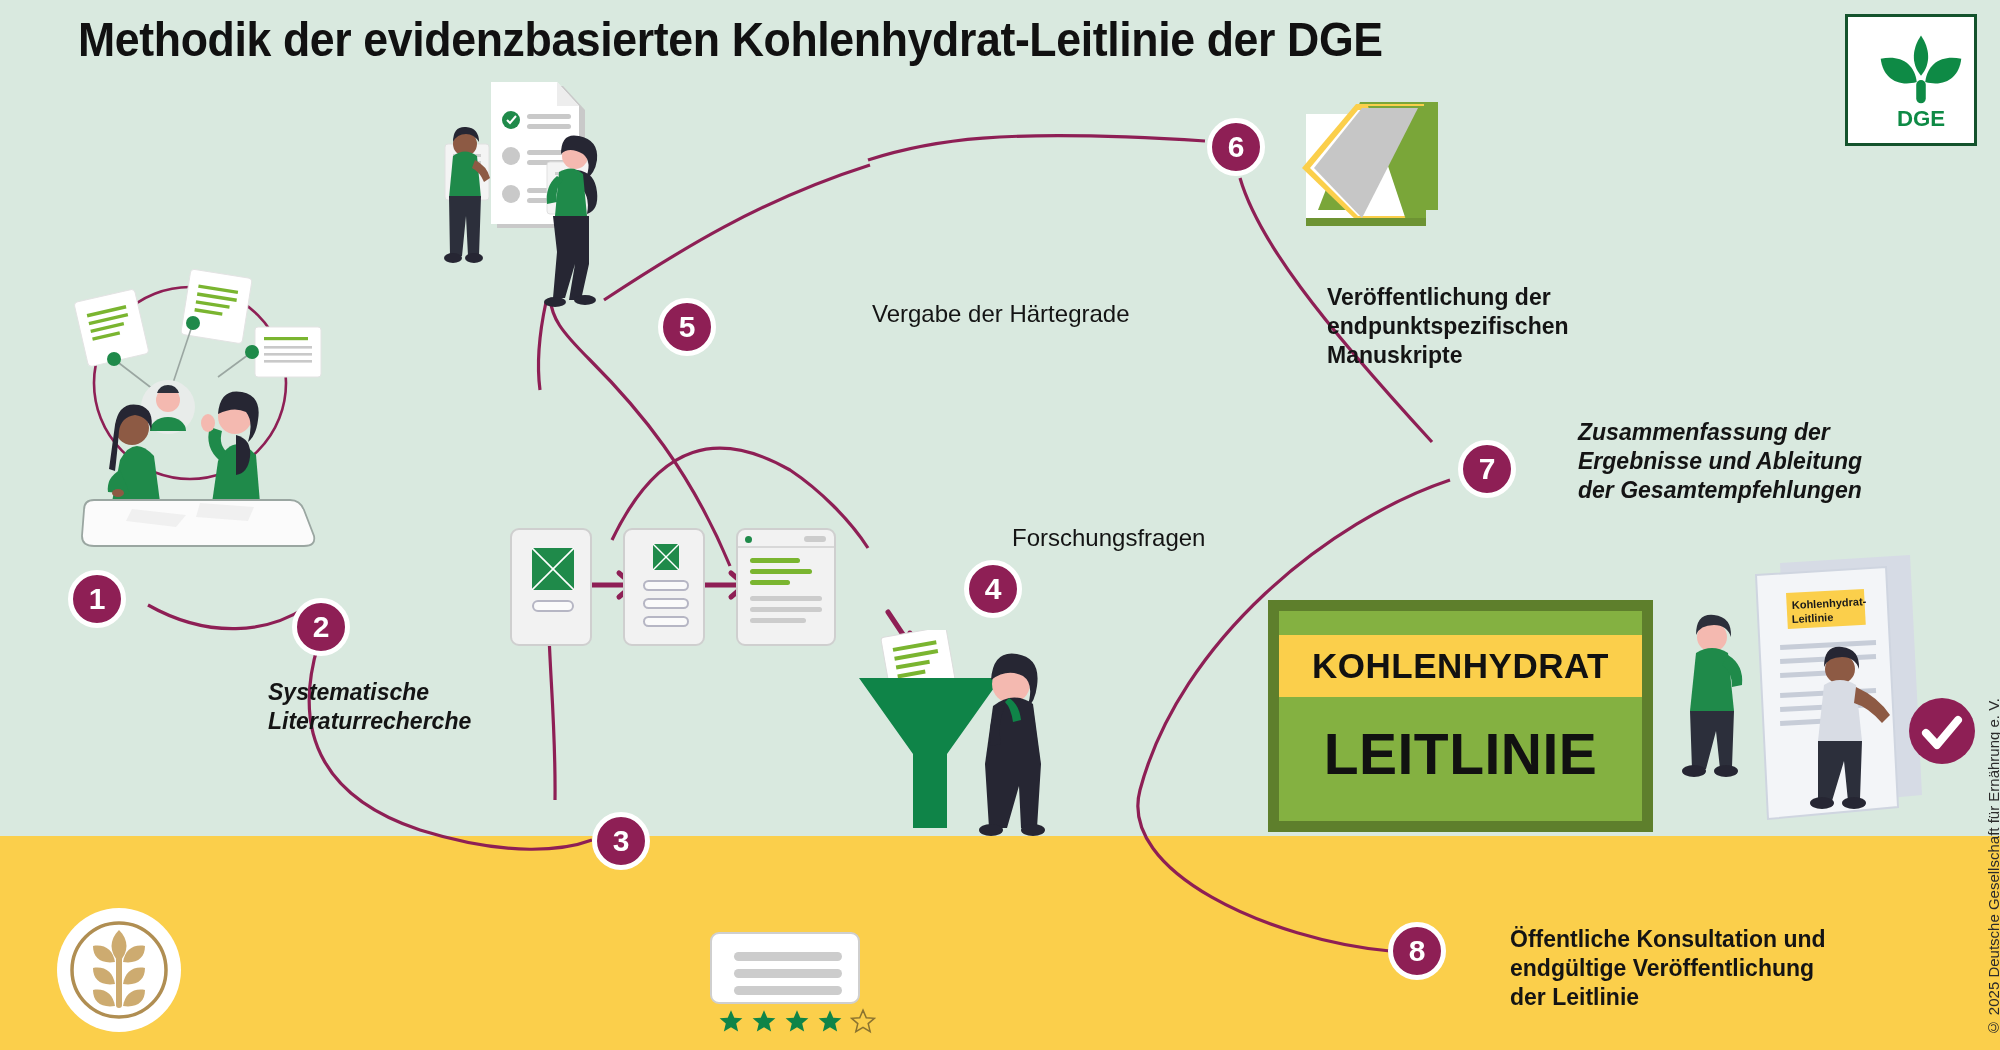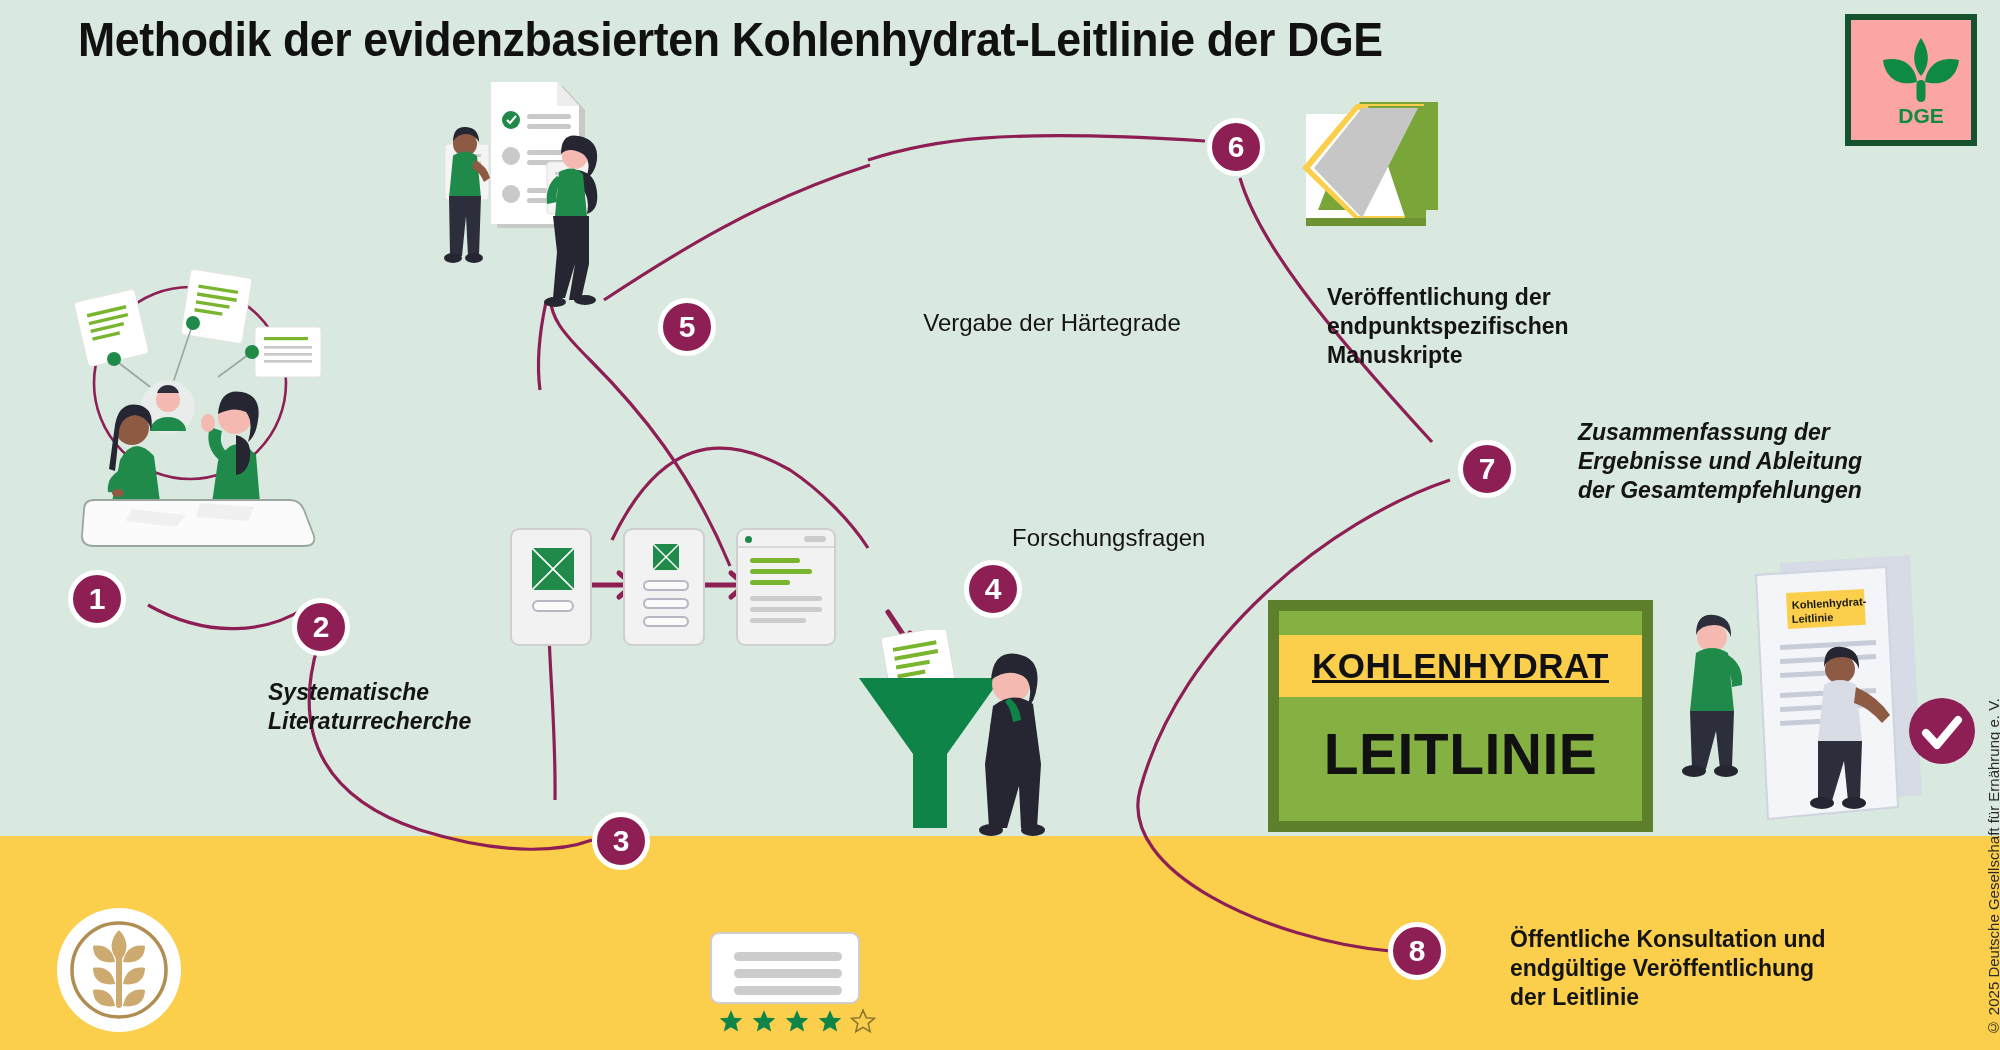--- a/index.html
+++ b/index.html
@@ -15,21 +15,21 @@
 
   
   .title{
     position:absolute;left:78px;top:12px;width:1320px;
     font-size:48px;font-weight:700;color:#111;letter-spacing:-0.4px;
     font-family:"Liberation Sans","DejaVu Sans",sans-serif;
     transform:scaleX(0.93);transform-origin:left center;white-space:nowrap;
   }
 
   
-  .dge{position:absolute;left:1845px;top:14px;width:132px;height:132px;background:#fca5a5;border:6px solid #14532d;box-sizing:border-box;padding-left:20px;}
+  .dge{position:absolute;left:1845px;top:14px;width:132px;height:132px;background:#ffffff;border:3px solid #14532d;box-sizing:border-box;padding-left:20px;}
   .dge svg{display:block;width:100%;height:100%;}
 
   
   .step{
     position:absolute;width:58px;height:58px;border-radius:50%;
     background:#8e1f55;border:5px solid #ffffff;box-sizing:border-box;
     color:#fff;font-size:30px;font-weight:600;
     display:flex;align-items:center;justify-content:center;
     line-height:1;z-index:40;
   }
@@ -45,21 +45,21 @@
   .art{position:absolute;z-index:20;}
 
   
   .sign{
     position:absolute;left:1268px;top:600px;width:385px;height:232px;
     background:#84b141;border:11px solid #5e7f2c;box-sizing:border-box;
     display:flex;flex-direction:column;justify-content:center;z-index:25;
   }
   .sign .yellow{
     background:#fbcf4b;width:100%;height:62px;display:flex;align-items:center;justify-content:center;
-    font-size:35px;font-weight:700;color:#111;letter-spacing:0.5px;text-decoration:underline;
+    font-size:35px;font-weight:700;color:#111;letter-spacing:0.5px;
   }
   .sign .big{
     width:100%;height:86px;display:flex;align-items:center;justify-content:center;
     font-size:57px;font-weight:700;color:#111;letter-spacing:0.5px;margin-top:14px;
   }
 
   
   .grain{position:absolute;left:57px;top:908px;width:124px;height:124px;border-radius:50%;background:#fff;z-index:30;}
 
   
@@ -409,21 +409,21 @@
   <div class="step" style="left:592px;top:812px;">3</div>
   <div class="step" style="left:964px;top:560px;">4</div>
   <div class="step" style="left:658px;top:298px;">5</div>
   <div class="step" style="left:1207px;top:118px;">6</div>
   <div class="step" style="left:1458px;top:440px;">7</div>
   <div class="step" style="left:1388px;top:922px;">8</div>
 
   <div class="lbl" style="left:268px;top:678px;width:320px;white-space:pre-line;font-style:italic;">Systematische
 Literaturrecherche</div>
   <div class="lbl reg" style="left:1012px;top:523px;width:320px;white-space:pre-line;">Forschungsfragen</div>
-  <div class="lbl reg" style="left:872px;top:308px;width:360px;white-space:pre-line;text-align:center;">Vergabe der Härtegrade</div>
+  <div class="lbl reg" style="left:872px;top:299px;width:360px;white-space:pre-line;">Vergabe der Härtegrade</div>
   <div class="lbl" style="left:1327px;top:283px;width:330px;white-space:pre-line;">Veröffentlichung der
 endpunktspezifischen
 Manuskripte</div>
   <div class="lbl" style="left:1578px;top:418px;width:400px;white-space:pre-line;font-style:italic;">Zusammenfassung der
 Ergebnisse und Ableitung
 der Gesamtempfehlungen</div>
   <div class="lbl" style="left:1494px;top:925px;width:430px;white-space:pre-line;margin-left:16px;">Öffentliche Konsultation und
 endgültige Veröffentlichung
 der Leitlinie</div>
 

